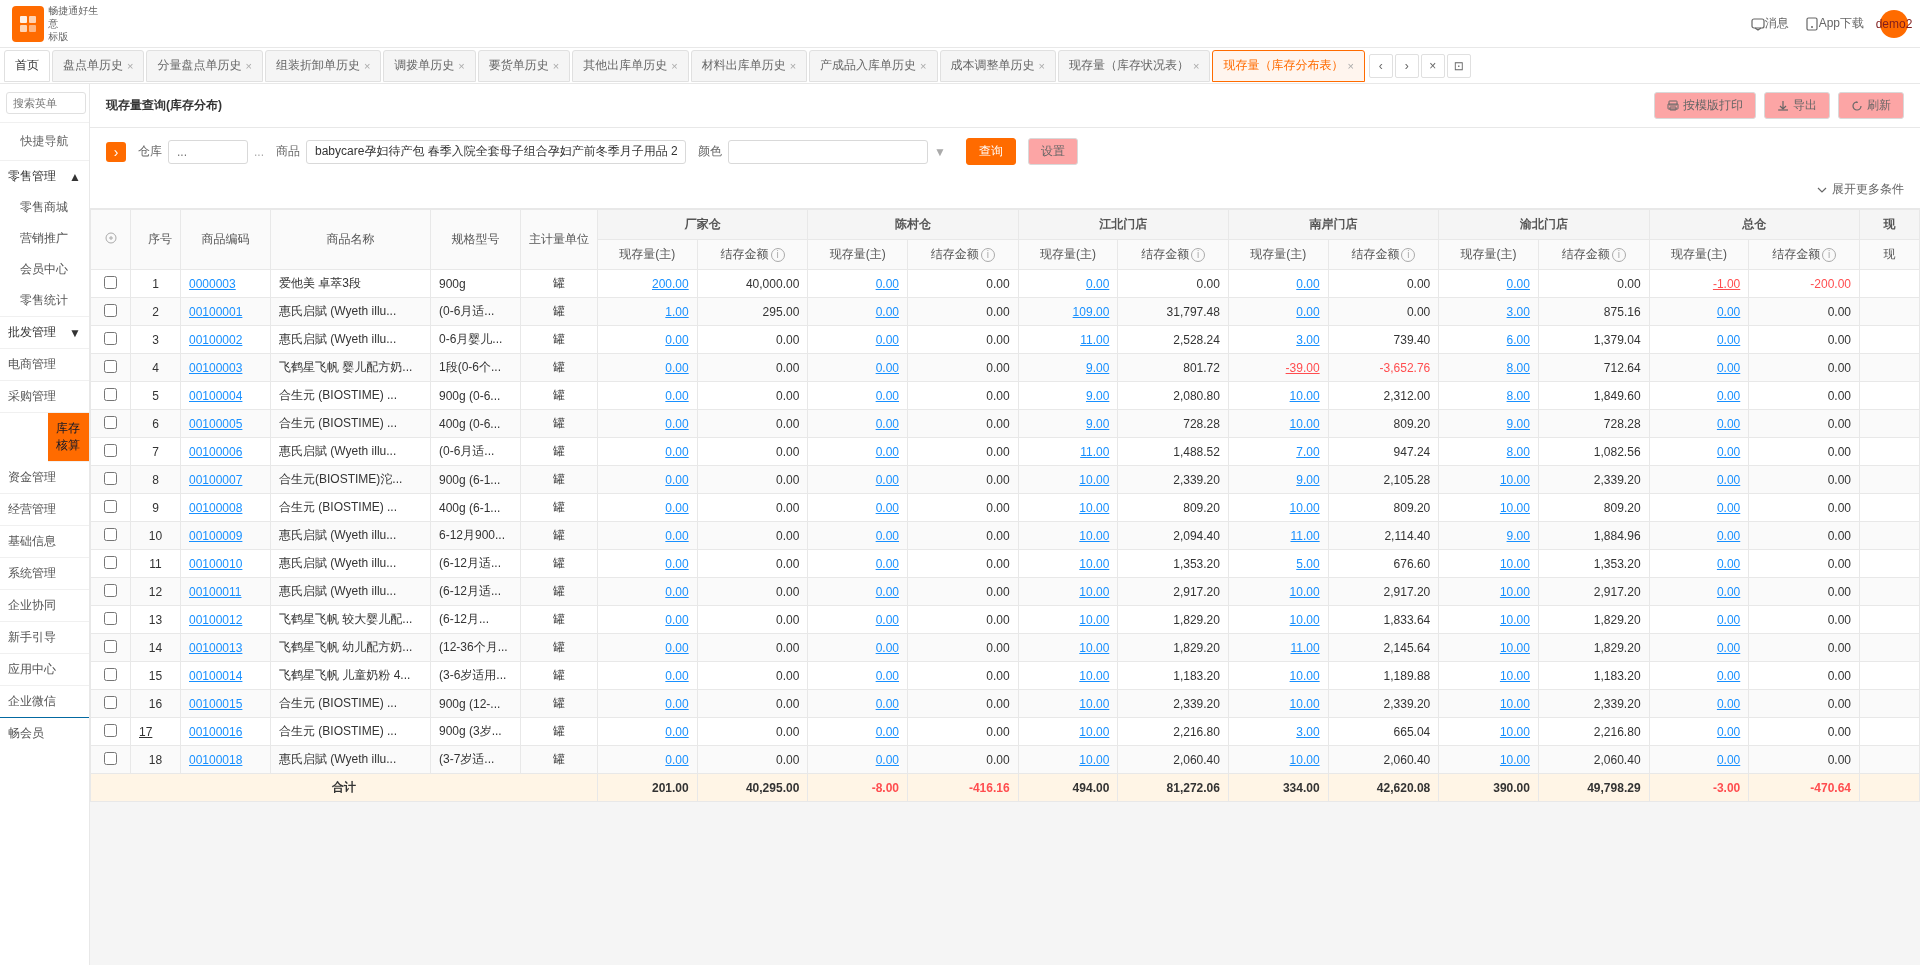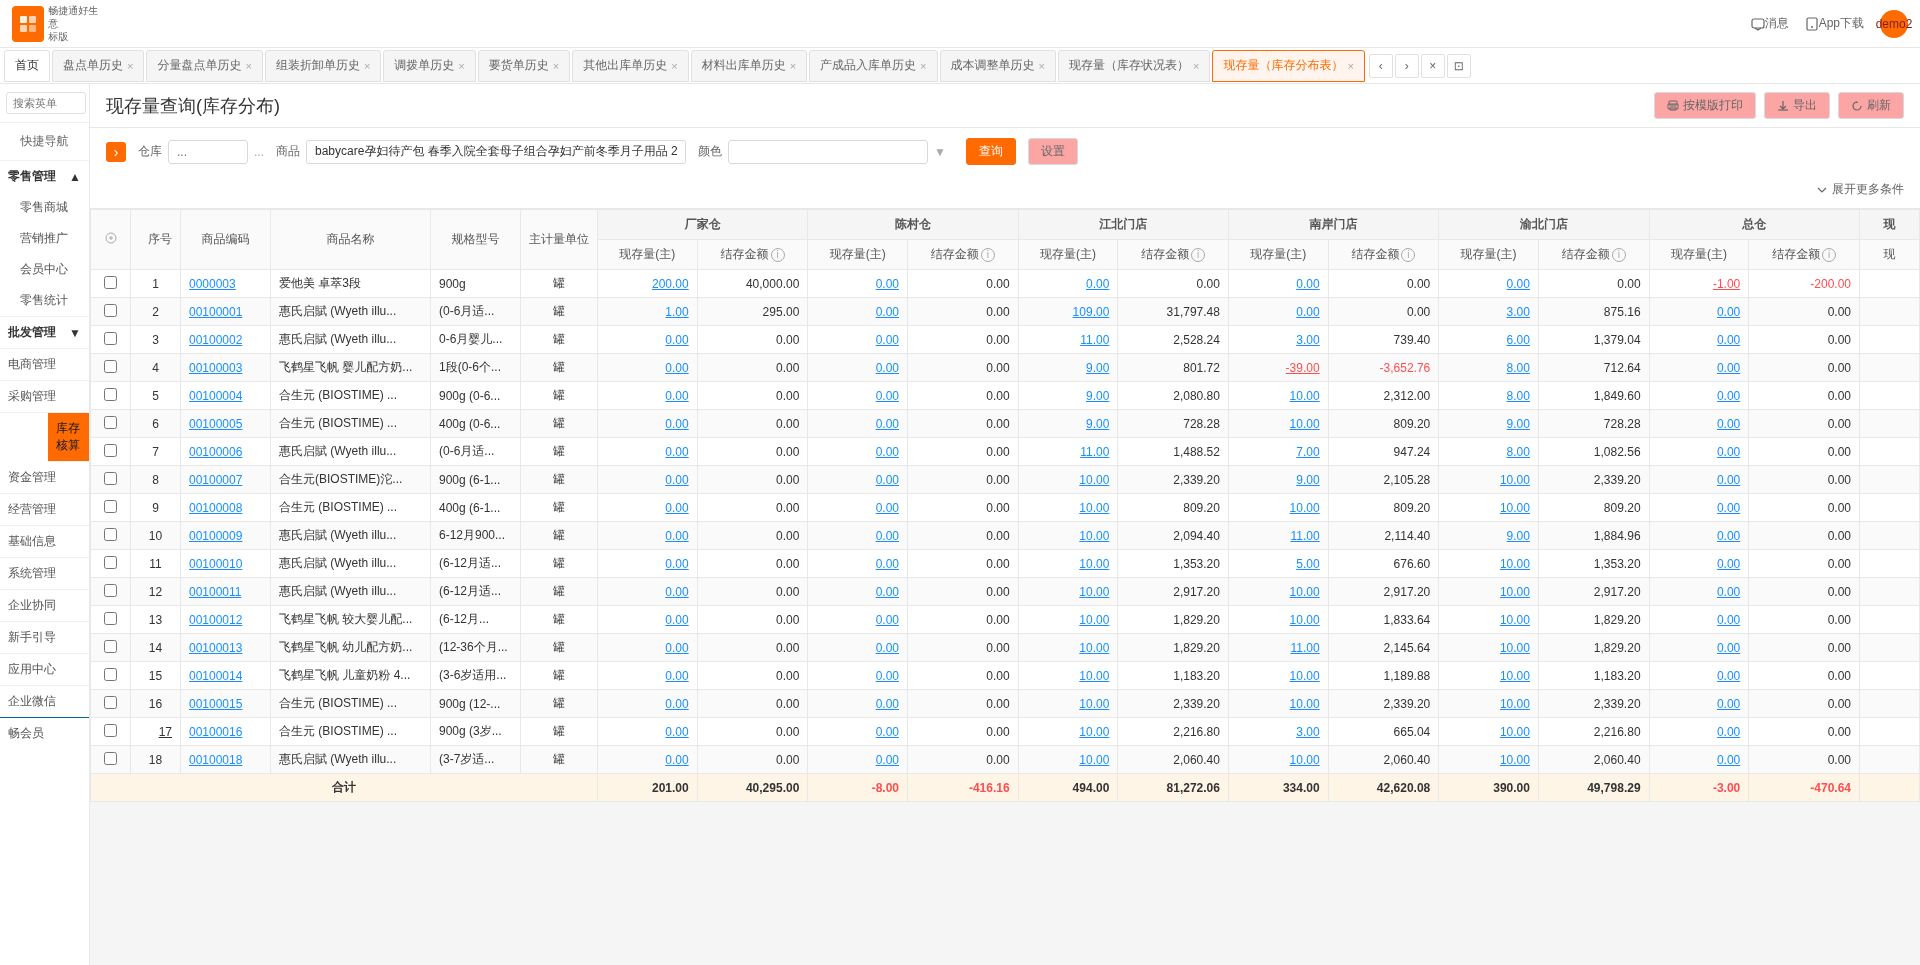--- a/index.html
+++ b/index.html
@@ -27,27 +27,27 @@
 
     
     .sidebar { width: 90px; background: #fff; border-right: 1px solid #e8e8e8; display: flex; flex-direction: column; flex-shrink: 0; overflow-y: auto; }
     .sidebar-search { padding: 8px 6px; border-bottom: 1px solid #f0f0f0; }
     .sidebar-search input { width: 100%; padding: 4px 6px; border: 1px solid #e0e0e0; border-radius: 3px; font-size: 11px; }
     .sidebar-nav { padding: 4px 0; border-bottom: 1px solid #f0f0f0; }
     .sidebar-nav-item { padding: 6px 8px; text-align: center; font-size: 12px; color: #666; cursor: pointer; }
     .sidebar-section { border-bottom: 1px solid #f0f0f0; }
     .sidebar-item { padding: 7px 8px; font-size: 12px; color: #555; cursor: pointer; display: flex; align-items: center; justify-content: space-between; }
     .sidebar-item.active { background: #ff6b00; color: #0f172a; margin-left: 48px; }
-    .sidebar-item.section-header { font-weight: 700; color: #333; }
+    .sidebar-item.section-header { font-weight: 400; color: #333; }
     .sidebar-sub { padding-left: 12px; }
 
     
     .content { flex: 1; overflow: hidden; display: flex; flex-direction: column; }
     .content-header { background: #fff; padding: 8px 16px; border-bottom: 1px solid #e8e8e8; display: flex; align-items: center; justify-content: space-between; }
-    .page-title { font-size: 18px; font-weight: 400; color: #333; }
+    .page-title { font-size: 12px; font-weight: 700; color: #333; }
     .header-actions { display: flex; align-items: center; gap: 8px; }
     .btn { padding: 4px 12px; border-radius: 3px; cursor: pointer; font-size: 12px; border: 1px solid; display: flex; align-items: center; gap: 4px; }
     .btn-default { border-color: #d9d9d9; background: #fca5a5; color: #666; }
     .btn-primary { background: #ff6b00; border-color: #ff6b00; color: #fff; }
 
     
     .search-bar { background: #fff; padding: 10px 16px; border-bottom: 1px solid #e8e8e8; display: flex; align-items: center; gap: 12px; flex-wrap: wrap; }
     .search-group { display: flex; align-items: center; gap: 6px; }
     .search-label { font-size: 12px; color: #666; white-space: nowrap; }
     .search-input { padding: 4px 8px; border: 1px solid #d9d9d9; border-radius: 3px; font-size: 12px; color: #333; min-width: 80px; }
@@ -645,21 +645,21 @@
     <td class="td-link td-num ">10.00</td>
     <td class="td-num ">2,339.20</td>
     <td class="td-link td-num">10.00</td>
     <td class="td-num">2,339.20</td>
     <td class="td-link td-num ">0.00</td>
     <td class="td-num ">0.00</td>
     <td></td>
   </tr>
             <tr>
     <td style="text-align:center;"><input type="checkbox" style=""></td>
-    <td style="text-align:right;text-decoration:underline;">17</td>
+    <td style="text-align:left;text-decoration:underline;">17</td>
     <td class="td-text td-link">00100016</td>
     <td class="td-text" style="max-width:160px;overflow:hidden;text-overflow:ellipsis;">合生元 (BIOSTIME) ...</td>
     <td class="td-text">900g (3岁...</td>
     <td>罐</td>
     <td class="td-link td-num ">0.00</td>
     <td class="td-num ">0.00</td>
     <td class="td-link td-num ">0.00</td>
     <td class="td-num ">0.00</td>
     <td class="td-link td-num ">10.00</td>
     <td class="td-num ">2,216.80</td>

